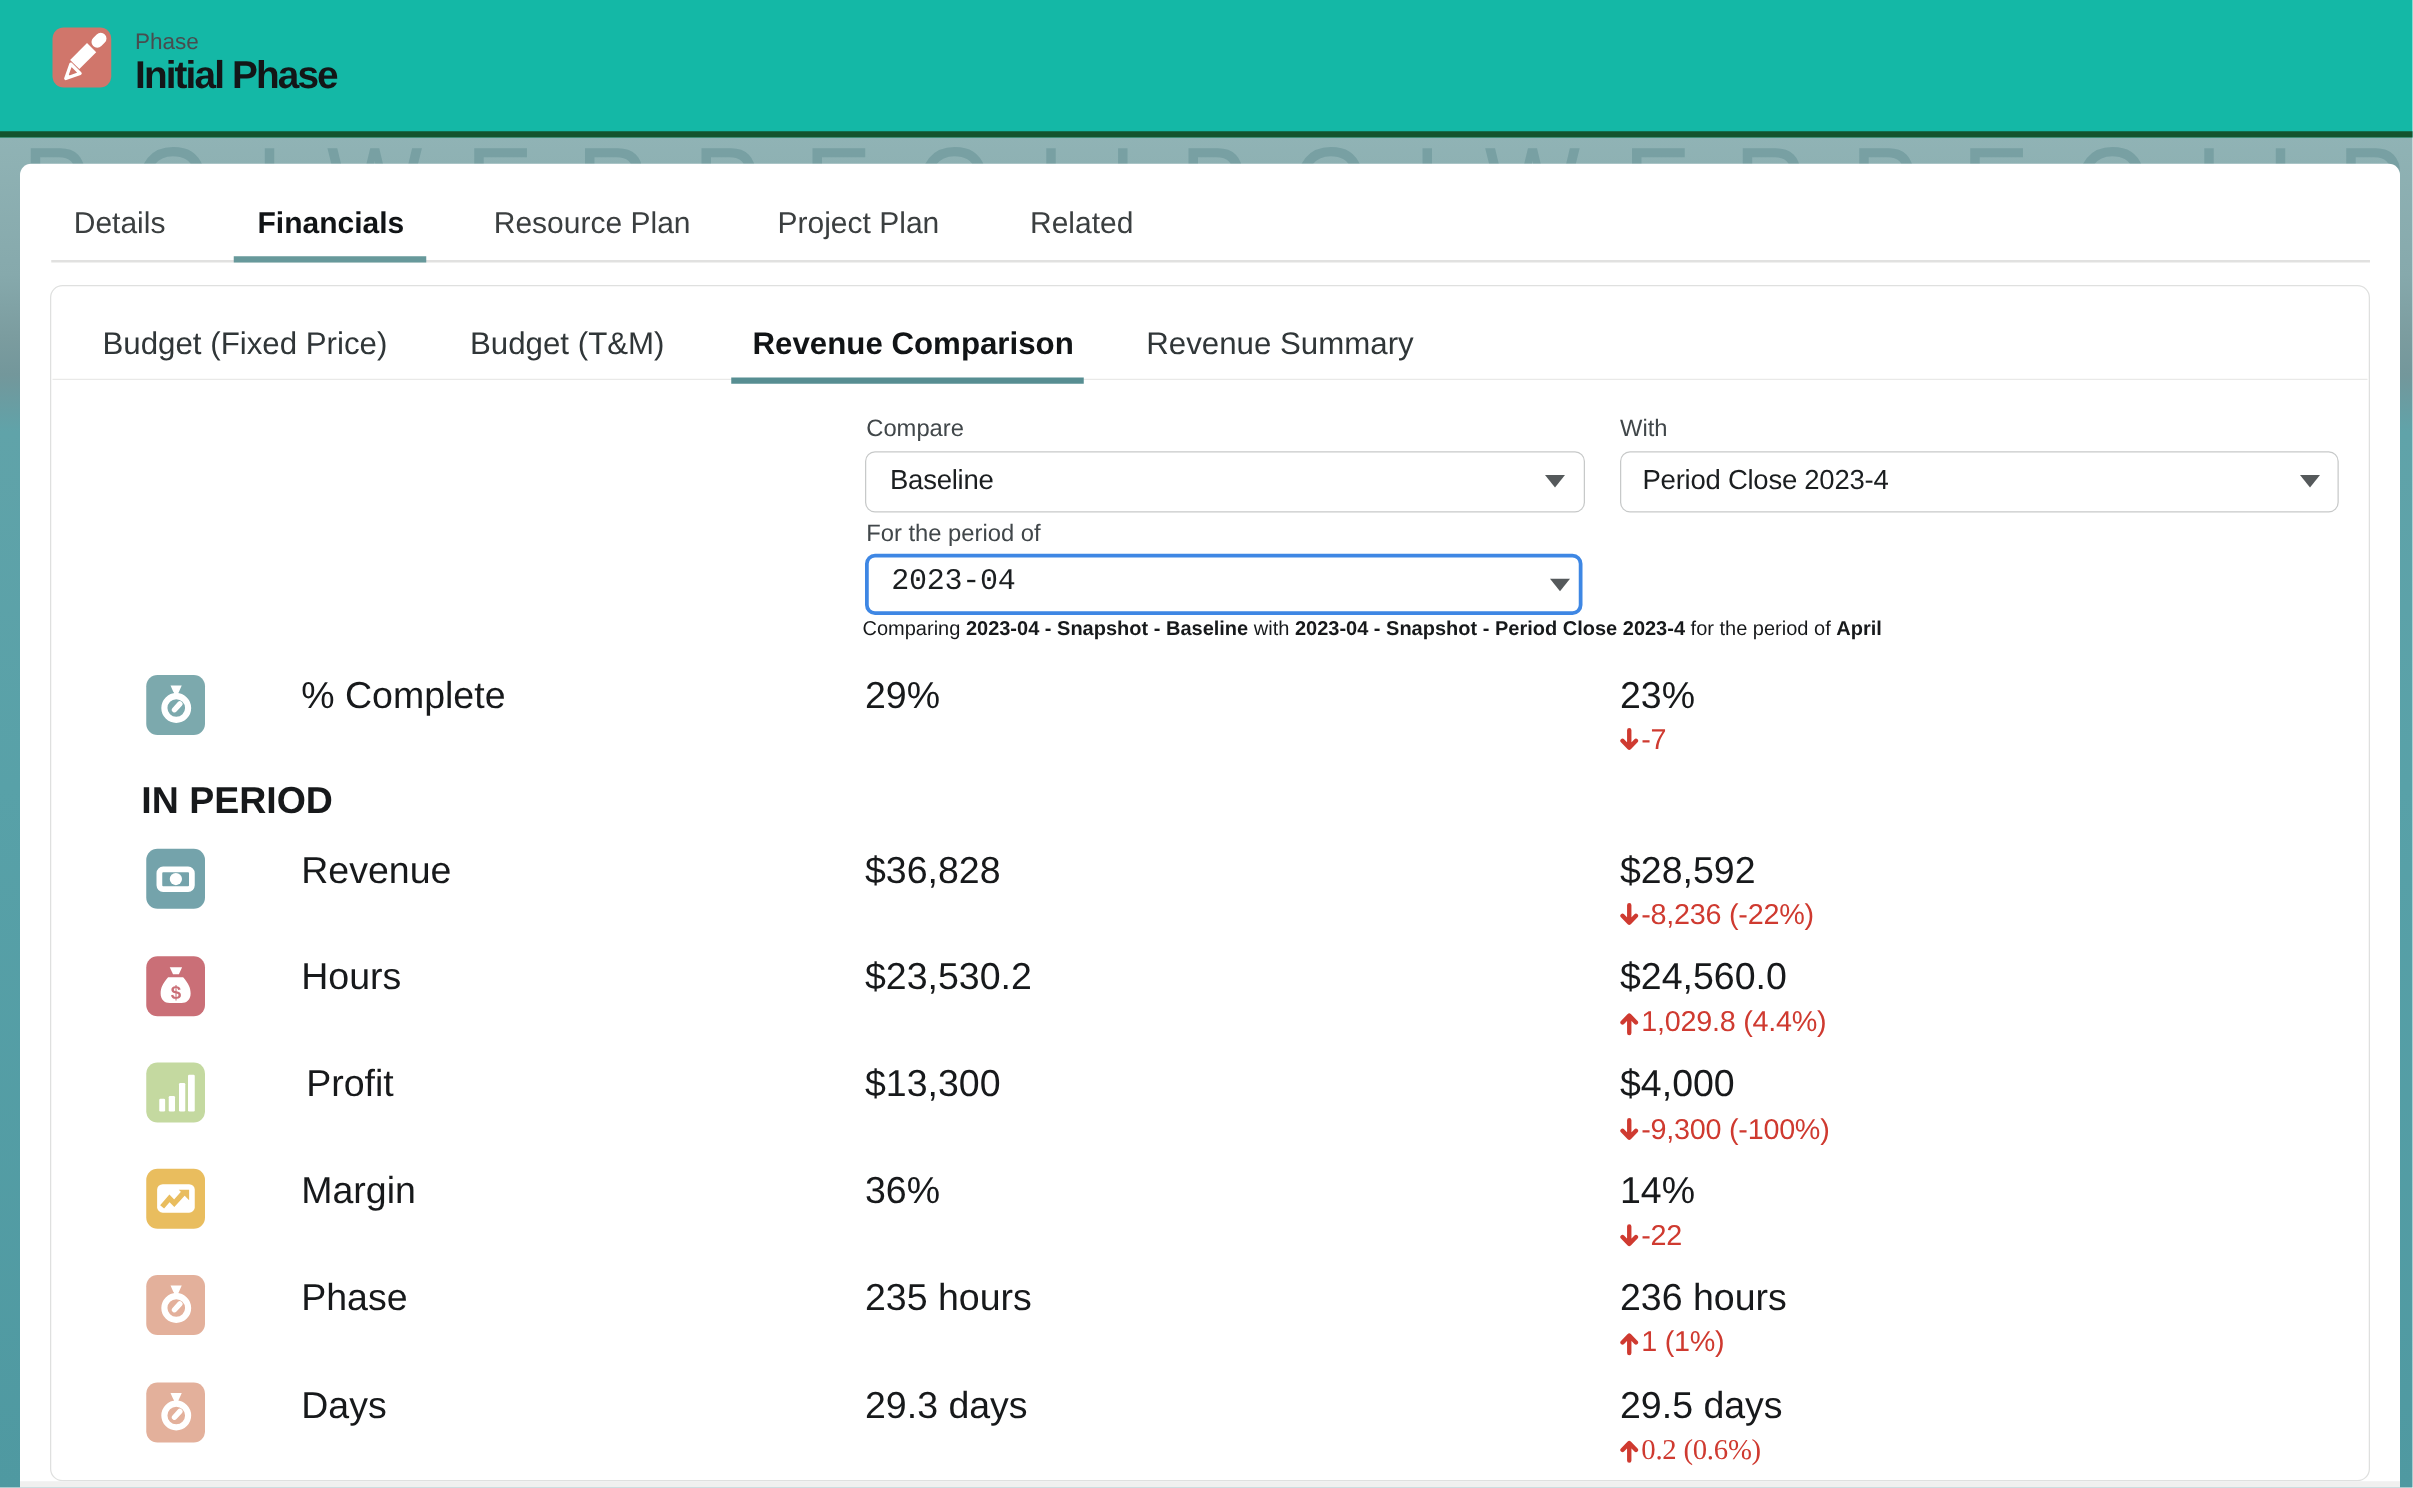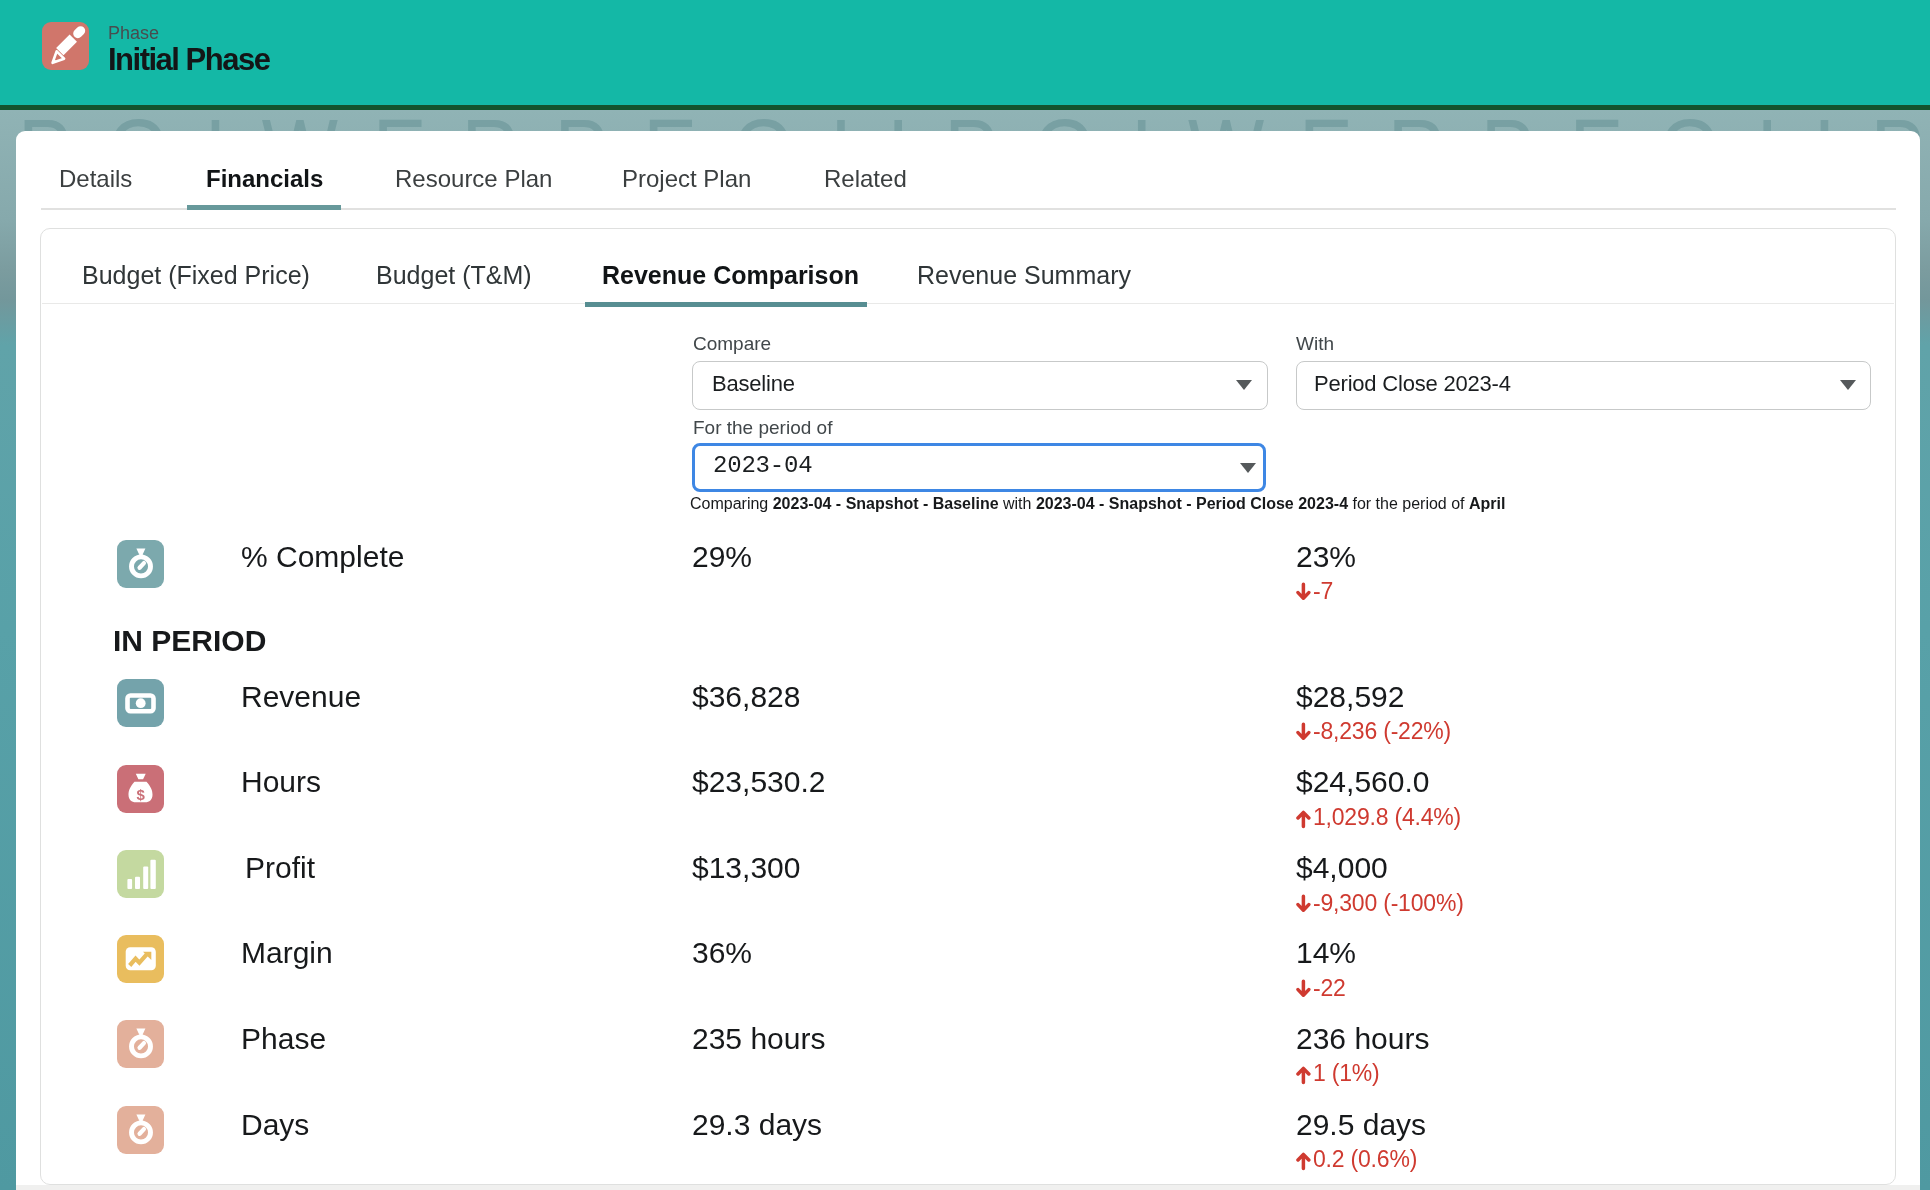--- a/index.html
+++ b/index.html
@@ -178,17 +178,17 @@
       <g fill="none" stroke="#fff">
         <path d="M19.4,8.4 h9 l-2.4,5.4 h-4.2 Z" fill="#fff" stroke="none"></path>
         <path d="M24,16.8 v-4" stroke-width="3.6"></path>
         <circle cx="24" cy="26.4" r="9.5" stroke-width="4.9"></circle>
         <path d="M22.6,27.8 L26.9,23.1" stroke-width="4.3" stroke-linecap="round"></path>
       </g>
     </svg></div>
 <div class="abs rowt" style="left:241px; top:1110px;">Days</div>
 <div class="abs rowt" style="left:692px; top:1110px;">29.3 days</div>
 <div class="abs rowt" style="left:1296px; top:1110px;">29.5 days</div>
-<div class="abs delta" style="left:1296px; top:1148px;"><svg class="arr" width="15" height="21" viewBox="0 0 15 21">
+<div class="abs delta" style="left:1296px; top:1148px;font-family:Liberation Serif, serif;"><svg class="arr" width="15" height="21" viewBox="0 0 15 21">
       <path d="M7.4,18.4 V5 M2,10 L7.4,4.4 L12.8,10" fill="none" stroke="#cf3a30" stroke-width="3.5" stroke-linecap="round" stroke-linejoin="round"></path>
     </svg>0.2 (0.6%)</div>
 
 <div class="botband"></div>
 
 </body></html>

